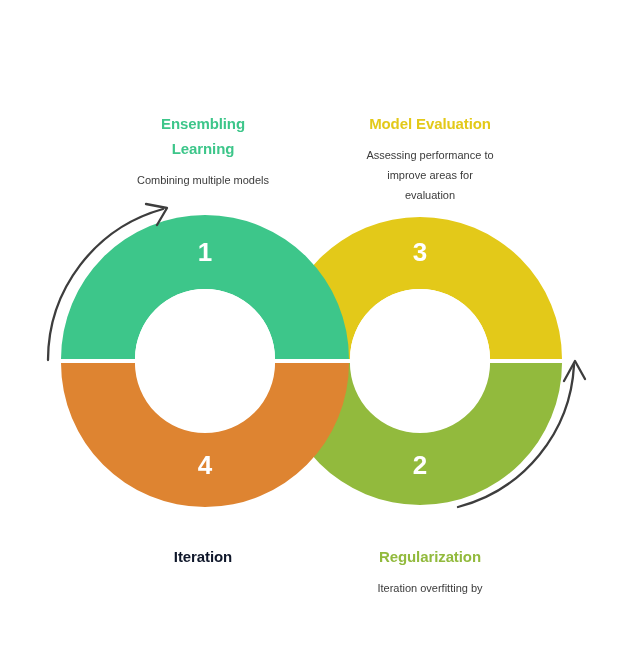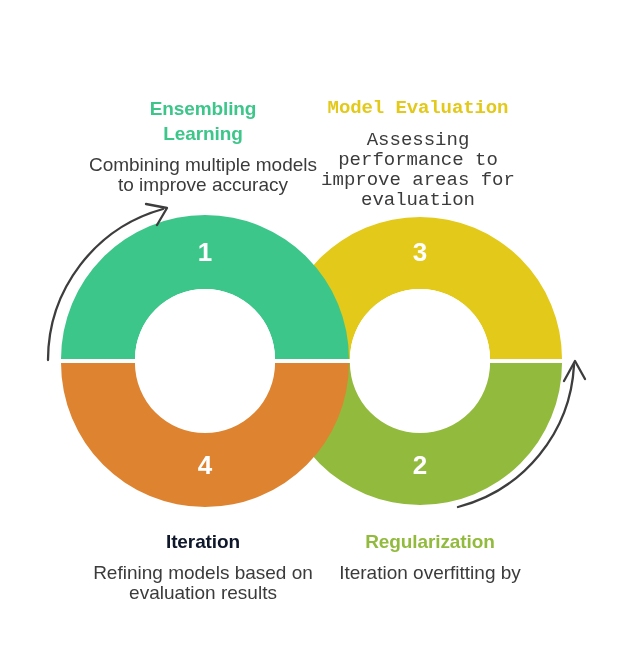--- a/index.html
+++ b/index.html
@@ -20,43 +20,42 @@
     top: 0;
     width: 624px;
     height: 672px;
   }
   .label-block {
     position: absolute;
     text-align: center;
   }
   .label-title {
     font-weight: bold;
-    font-size: 19px;
+    font-size: 15px;
     line-height: 25px;
     letter-spacing: -0.1px;
-    margin: 0 0 9px 0;
+    margin: 15px 0 9px 0;
   }
   .label-desc {
-    font-size: 19px;
+    font-size: 11px;
     line-height: 20px;
     color: #3b3b3b;
     margin: 0;
   }
   
   #block-ensembling {
     left: 78px;
     top: 96px;
     width: 250px;
   }
   
   #block-evaluation {
-    left: 300px;
+    left: 312px;
     top: 96px;
     width: 236px;
-    font-family: Liberation Mono, monospace;
   }
   
   #block-iteration {
     left: 88px;
     top: 529px;
     width: 230px;
   }
   
   #block-regularization {
     left: 310px;
@@ -108,39 +107,34 @@
   </g>
 </svg>
 
 <div class="label-block" id="block-ensembling">
   <div class="label-title" style="color:#3DC68A;">
     <span>Ensembling</span><br>
     <span>Learning</span>
   </div>
   <div class="label-desc">
     <span>Combining multiple models</span><br>
-    <span>to improve accuracy</span>
   </div>
 </div>
 
 <div class="label-block" id="block-evaluation">
   <div class="label-title" style="color:#E3C919;">Model Evaluation</div>
   <div class="label-desc">
     <span>Assessing performance to</span><br>
     <span>improve areas for</span><br>
     <span>evaluation</span>
   </div>
 </div>
 
 <div class="label-block" id="block-iteration">
   <div class="label-title" style="color:#0f172a;">Iteration</div>
-  <div class="label-desc">
-    <span>Refining models based on</span><br>
-    <span>evaluation results</span>
-  </div>
 </div>
 
 <div class="label-block" id="block-regularization">
   <div class="label-title" style="color:#92BA3D;">Regularization</div>
   <div class="label-desc">
     <span>Iteration overfitting by</span><br>
   </div>
 </div>
 
 </body></html>

